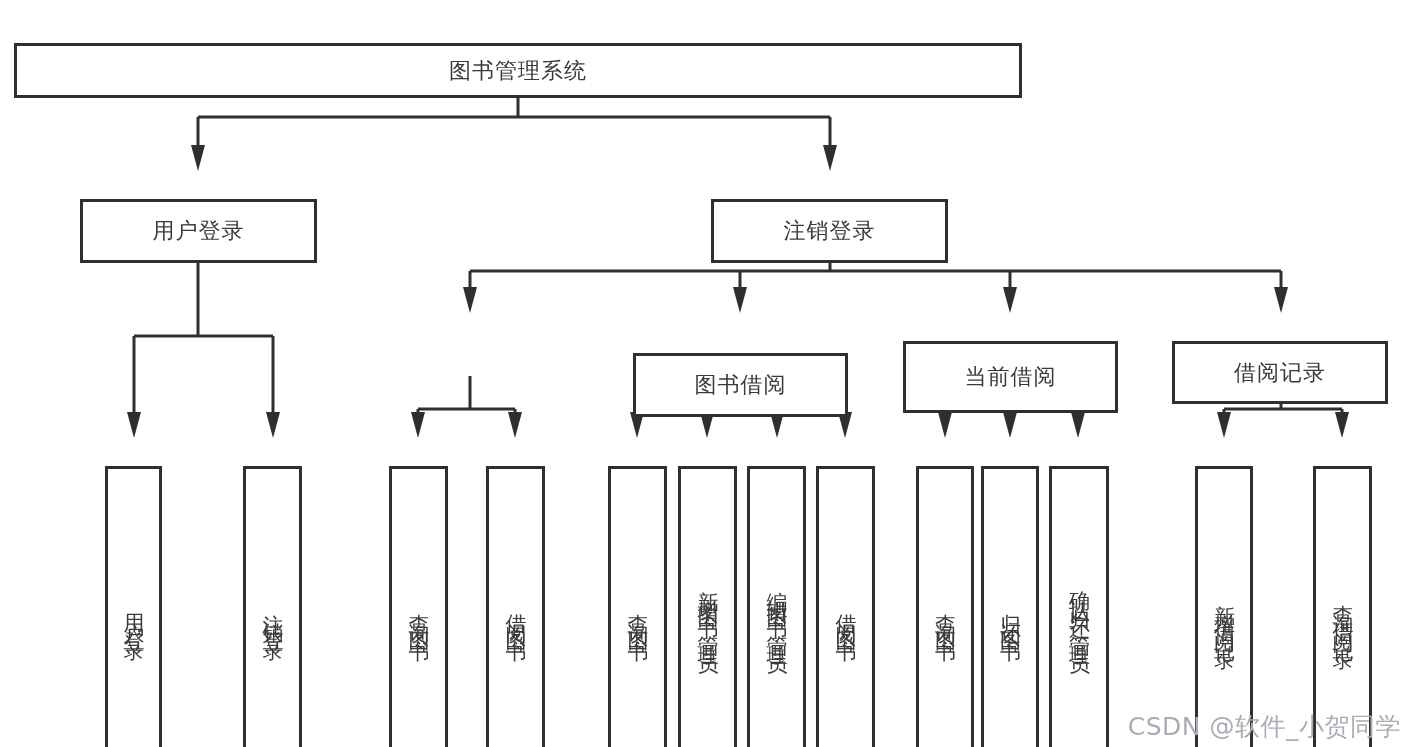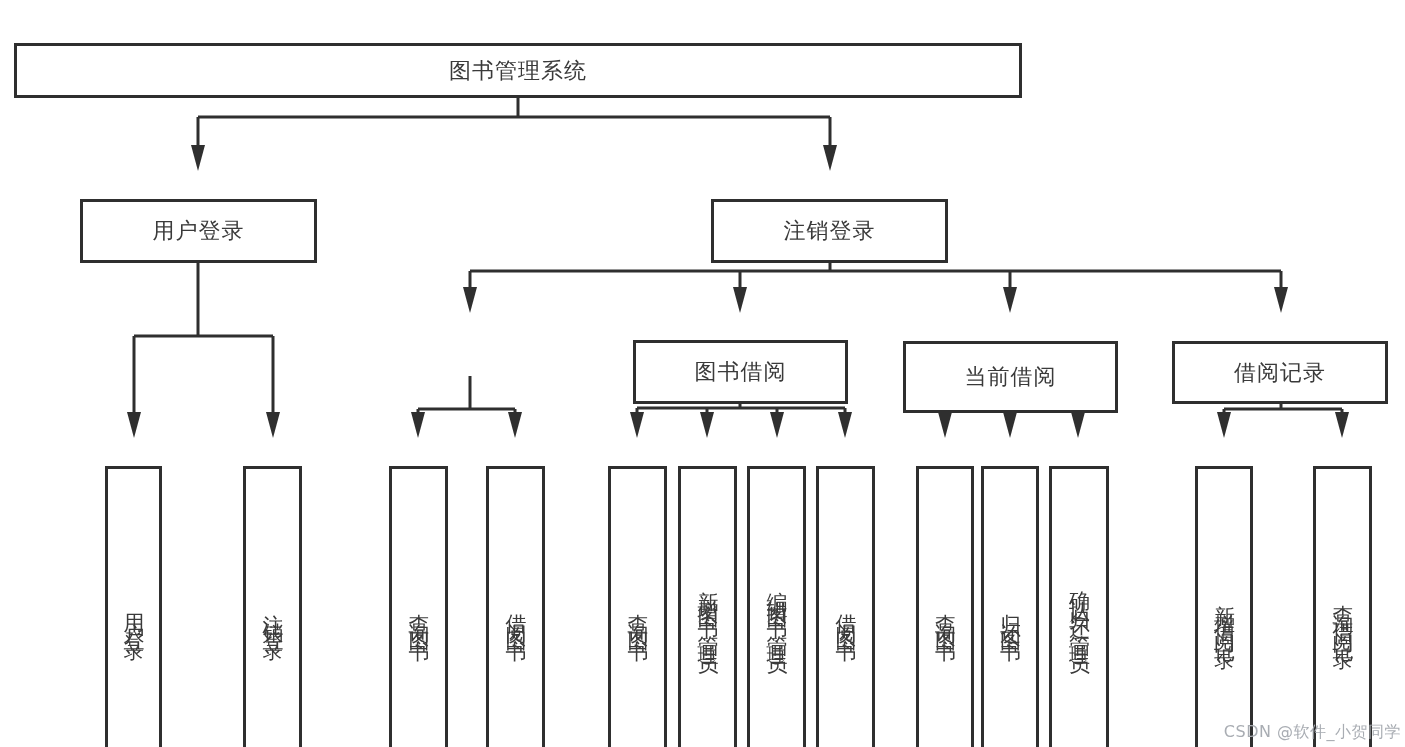--- a/index.html
+++ b/index.html
@@ -48,34 +48,34 @@
     font-size: 21px;
     letter-spacing: 9px;
     line-height: 1;
     color: #3a3a3a;
     white-space: nowrap;
   }
   .watermark {
     position: absolute;
     right: 4px;
     bottom: 4px;
-    font-size: 16px;
+    font-size: 25px;
     color: #a9adb3;
     z-index: 5;
     letter-spacing: 0.5px;
     white-space: nowrap;
     text-align: right;
   }
 
   
   #n-root            { left: 14px;   top: 14px;  width: 1008px; height: 55px; }
   #n-user-login      { left: 80px;   top: 170px; width: 237px;  height: 64px; }
   #n-book-mgmt       { left: 711px;  top: 170px; width: 237px;  height: 64px; }
   #n-new-book-rec    { left: 363px;  top: 312px; width: 214px;  height: 64px; }
-  #n-book-borrow     { left: 633px;  top: 311px; width: 215px;  height: 64px; }
+  #n-book-borrow     { left: 633px;  top: 324px; width: 215px;  height: 64px; }
   #n-current-borrow  { left: 903px;  top: 312px; width: 215px;  height: 72px; }
   #n-borrow-record   { left: 1172px; top: 312px; width: 216px;  height: 63px; }
 
   .leaf { top: 437px; height: 297px; }
   #l-user-login      { left: 105px;  width: 57px; }
   #l-logout          { left: 243px;  width: 59px; }
   #l-rec-query       { left: 389px;  width: 59px; }
   #l-rec-borrow      { left: 486px;  width: 59px; }
   #l-bb-query        { left: 608px;  width: 59px; }
   #l-bb-add          { left: 678px;  width: 59px; }

